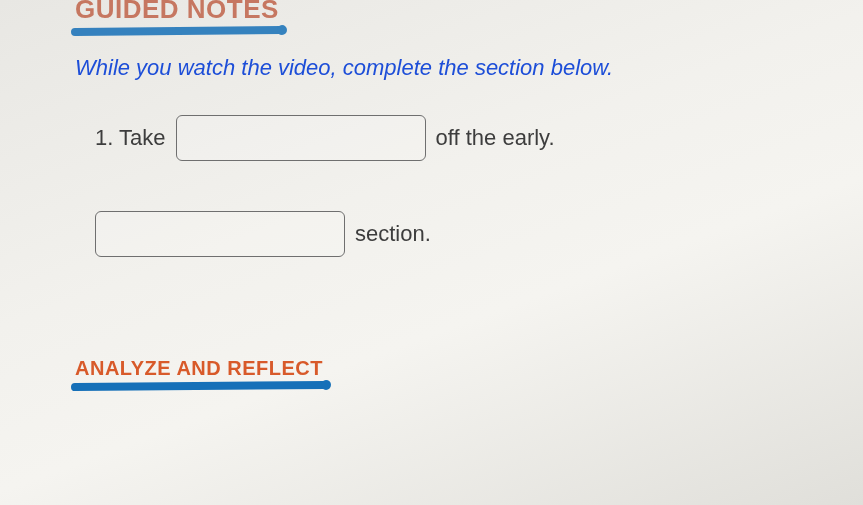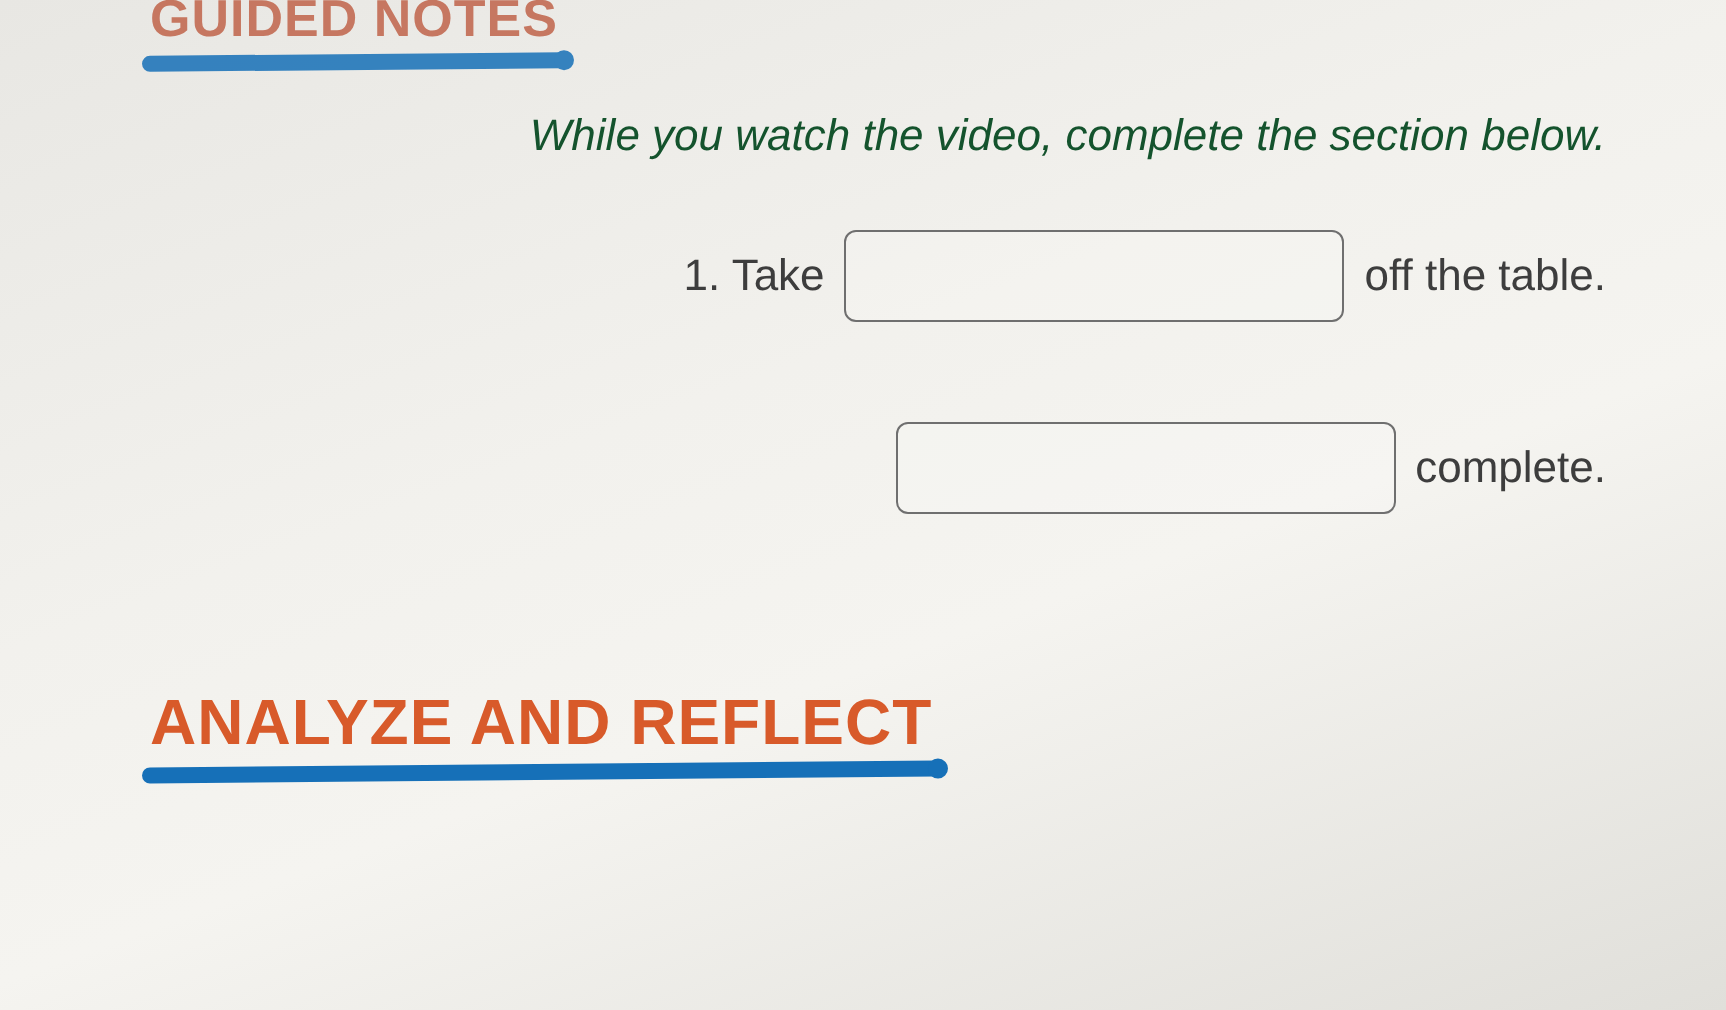--- a/index.html
+++ b/index.html
@@ -25,22 +25,22 @@
     color: #d85a2a;
     margin: 0;
   }
   .heading.top {
     font-size: 26px;
     color: #c0644a;
     opacity: 0.85;
     margin-top: -6px;
   }
   .heading.bottom {
-    font-size: 32px;
-    margin-top: 36px;
+    font-size: 20px;
+    margin-top: 50px;
   }
   .underline {
     position: absolute;
     left: -4px;
     right: -6px;
     bottom: -10px;
     height: 8px;
     background: #1670b8;
     border-radius: 6px;
     transform: rotate(-0.5deg);
@@ -51,34 +51,32 @@
     right: -2px;
     top: -1px;
     width: 10px;
     height: 10px;
     background: #1670b8;
     border-radius: 50%;
   }
   .instruction {
     font-style: italic;
     font-size: 22px;
-    color: #14532d;
+    color: #1d4ed8;
     margin: 30px 0 34px 0;
-    text-align: right;
   }
   .items {
     padding-left: 20px;
   }
   .row {
     display: flex;
     align-items: center;
     margin-bottom: 50px;
     font-size: 22px;
     color: #3d3d3d;
-    justify-content: flex-end;
   }
   .lead {
     margin-right: 10px;
   }
   .blank {
     width: 250px;
     height: 46px;
     border: 1px solid #6f6f6f;
     border-radius: 6px;
     background: rgba(255,255,255,0.15);
@@ -99,26 +97,26 @@
   <span class="underline"></span>
 </h2>
 
 <p class="instruction">While you watch the video, complete the section below.</p>
 
 <div class="items">
 
   <div class="row">
     <span class="lead">1. Take</span>
     <input class="blank" type="text" value="" style="">
-    <span class="trail">off the table.</span>
+    <span class="trail">off the early.</span>
   </div>
 
   <div class="row">
     <input class="blank" type="text" value="" style="">
-    <span class="trail">complete.</span>
+    <span class="trail">section.</span>
   </div>
 
 
 </div>
 
 <h2 class="heading bottom">
   <span>ANALYZE AND REFLECT</span>
   <span class="underline"></span>
 </h2>
 

